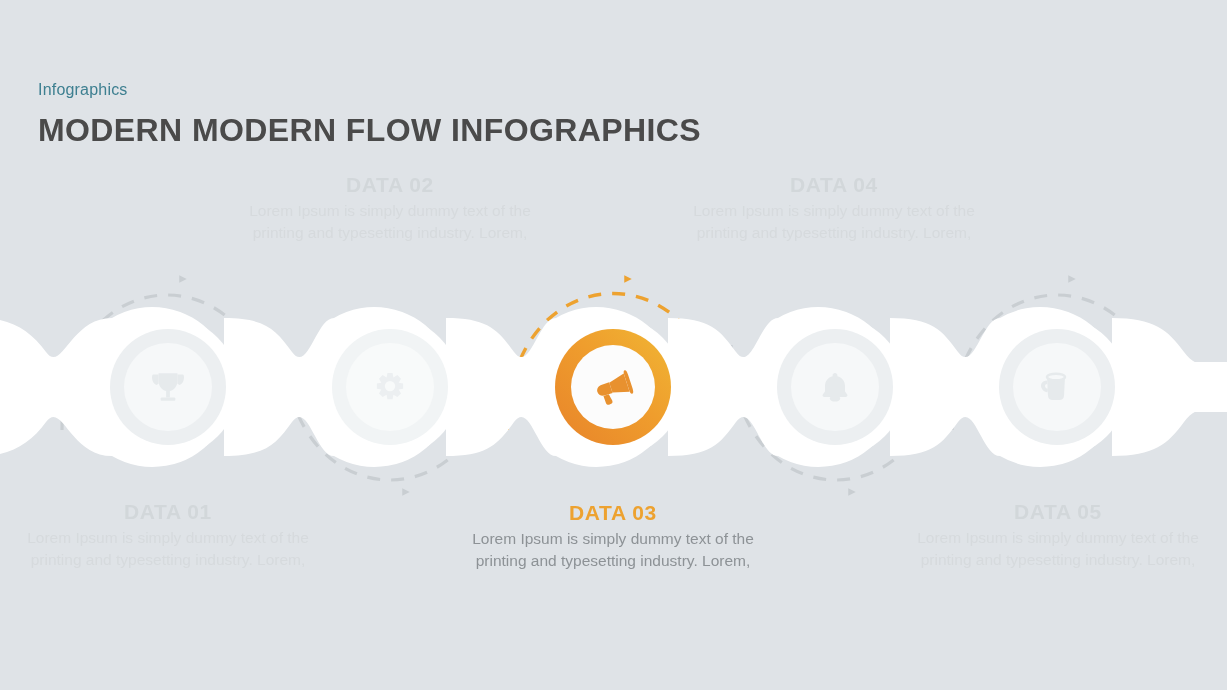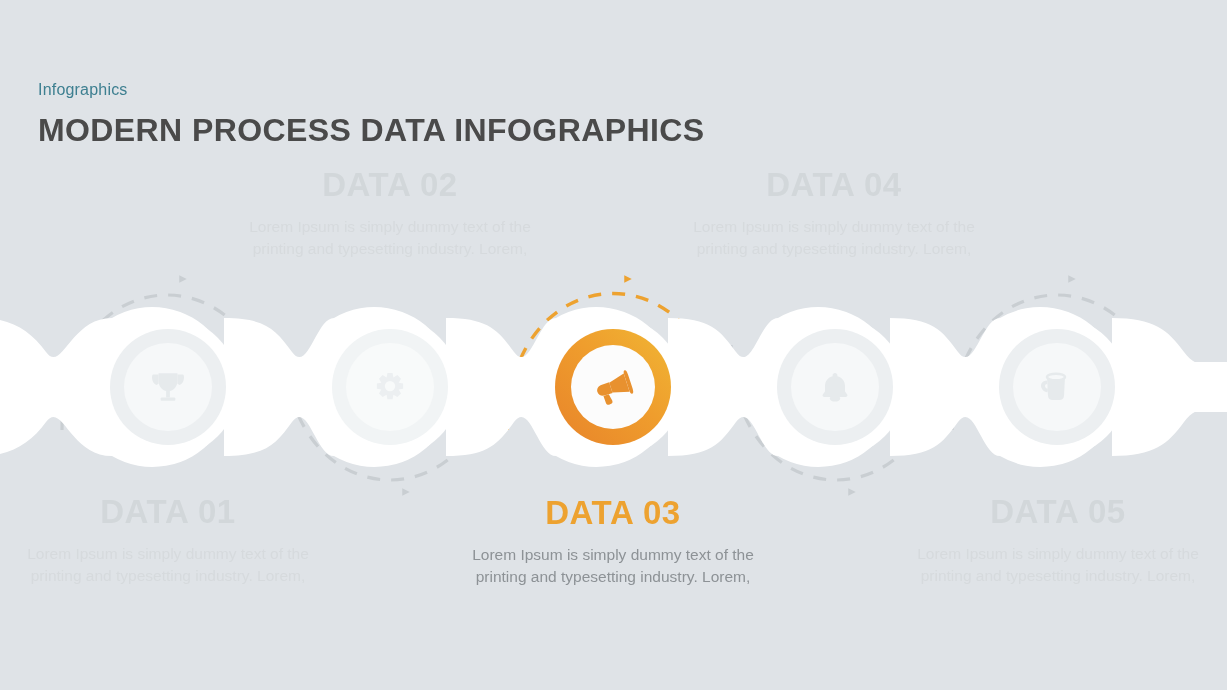--- a/index.html
+++ b/index.html
@@ -22,24 +22,24 @@
     font-size:32px;font-weight:bold;color:#4a4a4a;
     letter-spacing:.4px;line-height:36px;white-space:nowrap;
   }
 
   
   svg.canvas{position:absolute;left:0;top:0;width:1227px;height:690px;}
 
   
   .block{position:absolute;width:300px;text-align:center;}
   .block .lbl{
-    font-size:33px;font-weight:bold;letter-spacing:.6px;line-height:30px;
+    font-size:21px;font-weight:bold;letter-spacing:.6px;line-height:30px;
   }
   .block .desc{
-    margin-top:16px;font-size:15.5px;line-height:21.5px;
+    font-size:15.5px;line-height:21.5px;
   }
   .dim .lbl{color:#d2d7da;}
   .dim .desc{color:#d6dadd;}
   .act .lbl{color:#eda230;}
   .act .desc{color:#8d9296;}
 
   
   #blk2{left:240px;top:170px;}
   #blk4{left:684px;top:170px;}
   
@@ -47,21 +47,21 @@
   #blk3{left:463px;top:498px;}
   #blk5{left:908px;top:497px;}
 </style>
 </head>
 <body>
 
 <div id="slide">
 
   <div class="hdr">
     <div class="kicker">Infographics</div>
-    <div class="title">MODERN PROCESS DATA INFOGRAPHICS</div>
+    <div class="title">MODERN MODERN FLOW INFOGRAPHICS</div>
   </div>
 
   <svg class="canvas" viewBox="0 0 1227 690" xmlns="http://www.w3.org/2000/svg">
     <defs>
       <linearGradient id="gradRing" x1="0" y1="1" x2="1" y2="0">
         <stop offset="0%" stop-color="#e8842a"></stop>
         <stop offset="55%" stop-color="#ef9d2d"></stop>
         <stop offset="100%" stop-color="#f0b634"></stop>
       </linearGradient>
       <marker id="arrowGray" viewBox="0 0 12 12" refX="6" refY="6" markerWidth="9" markerHeight="9" orient="auto-start-reverse">

